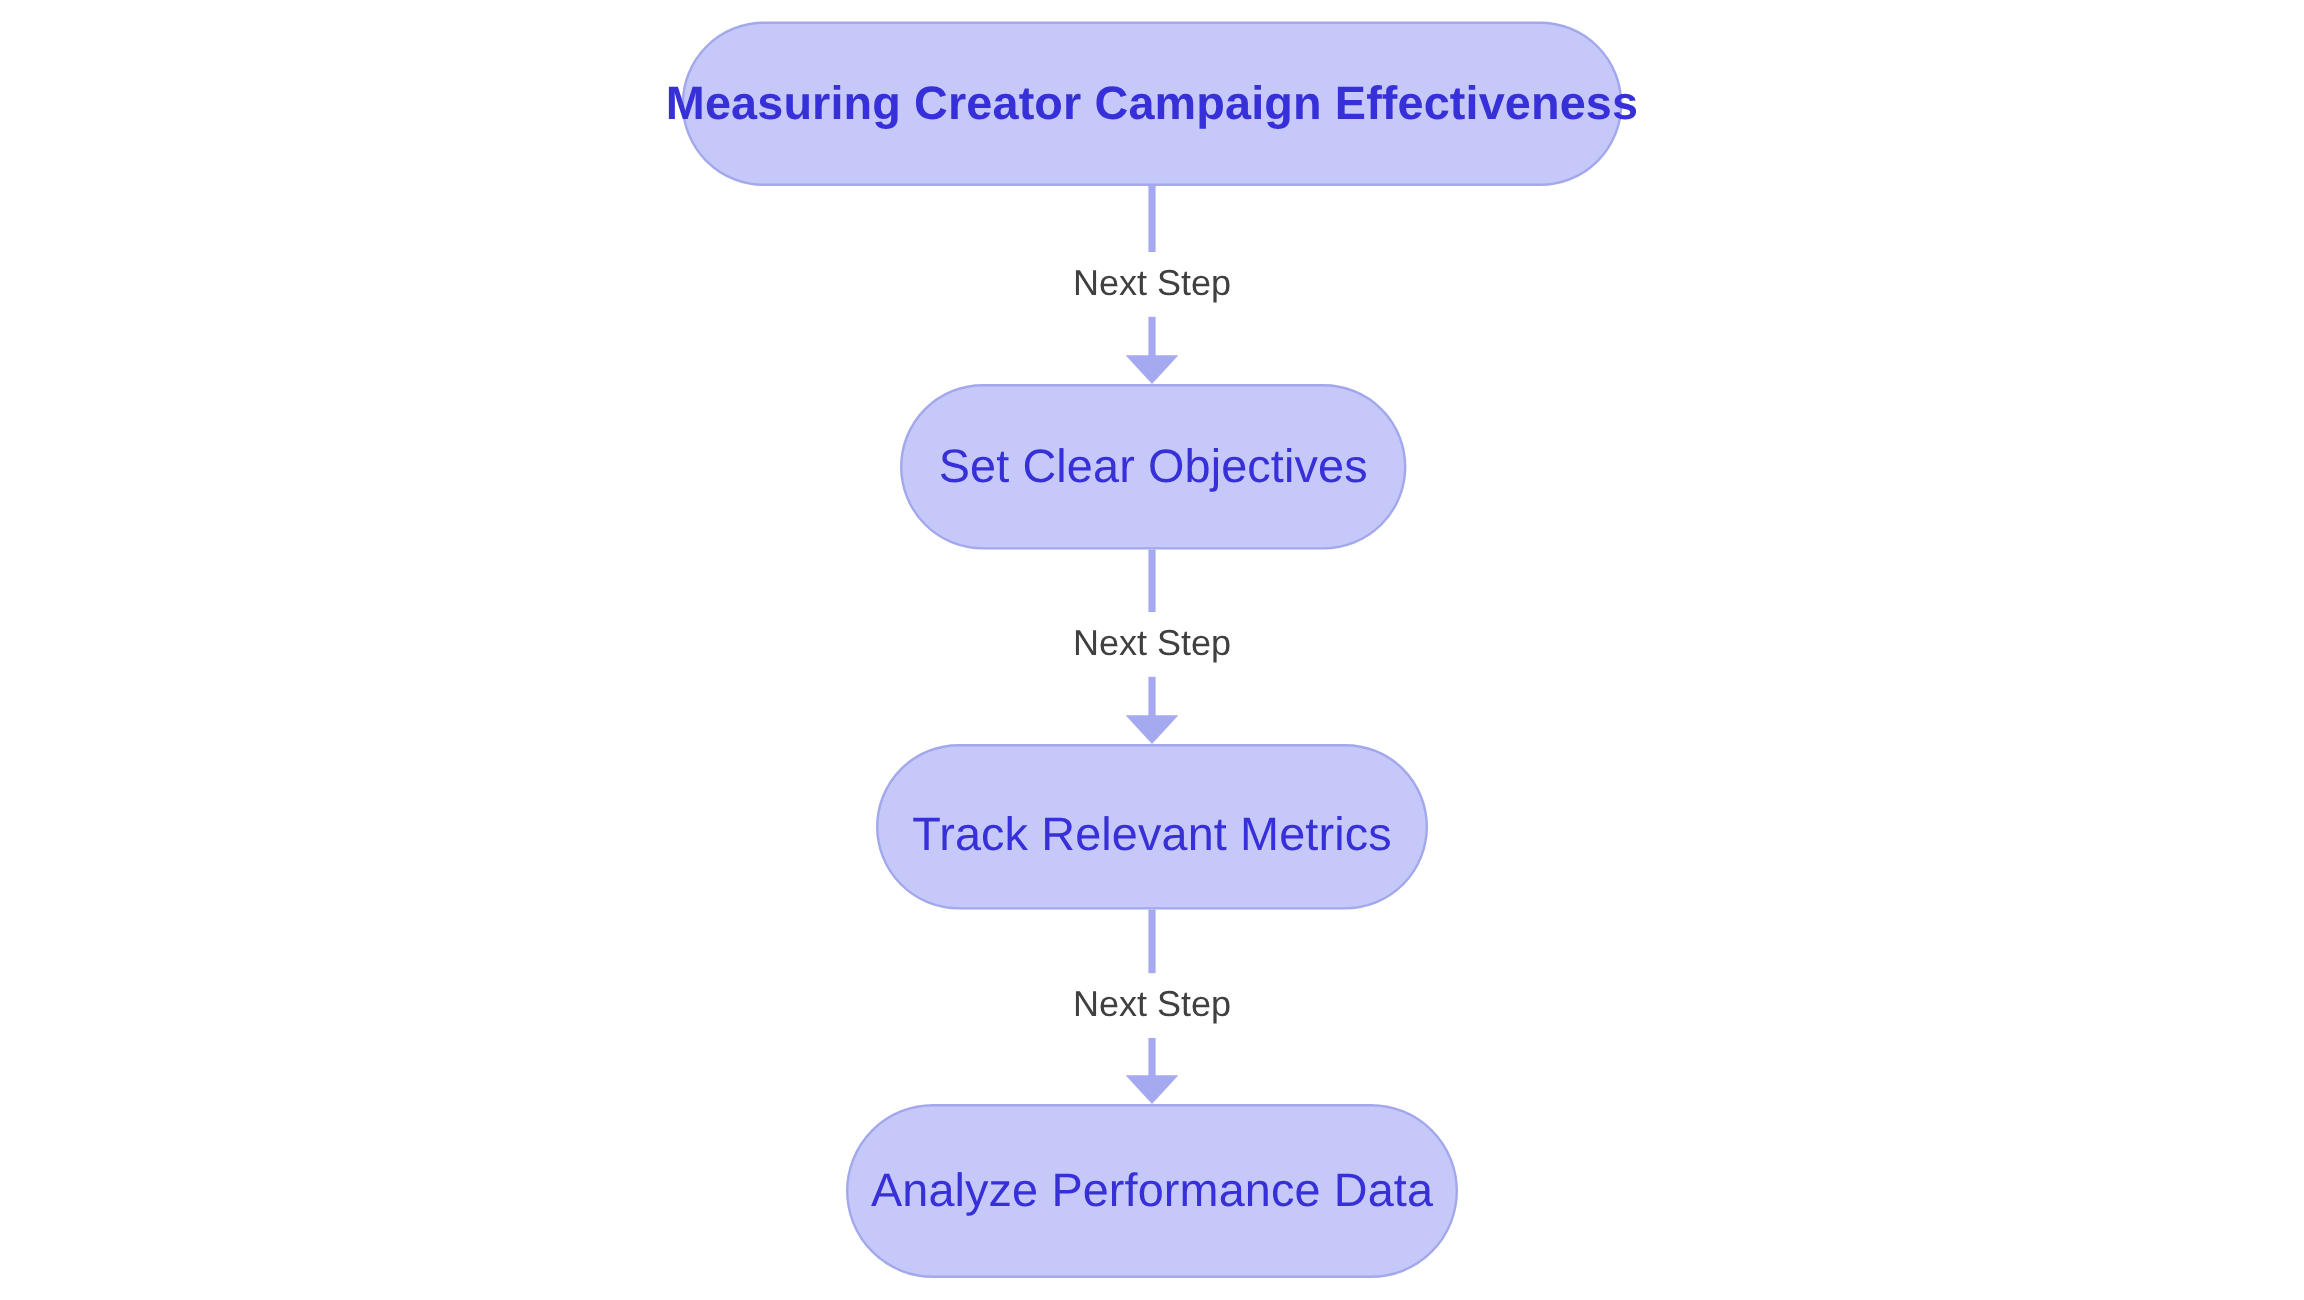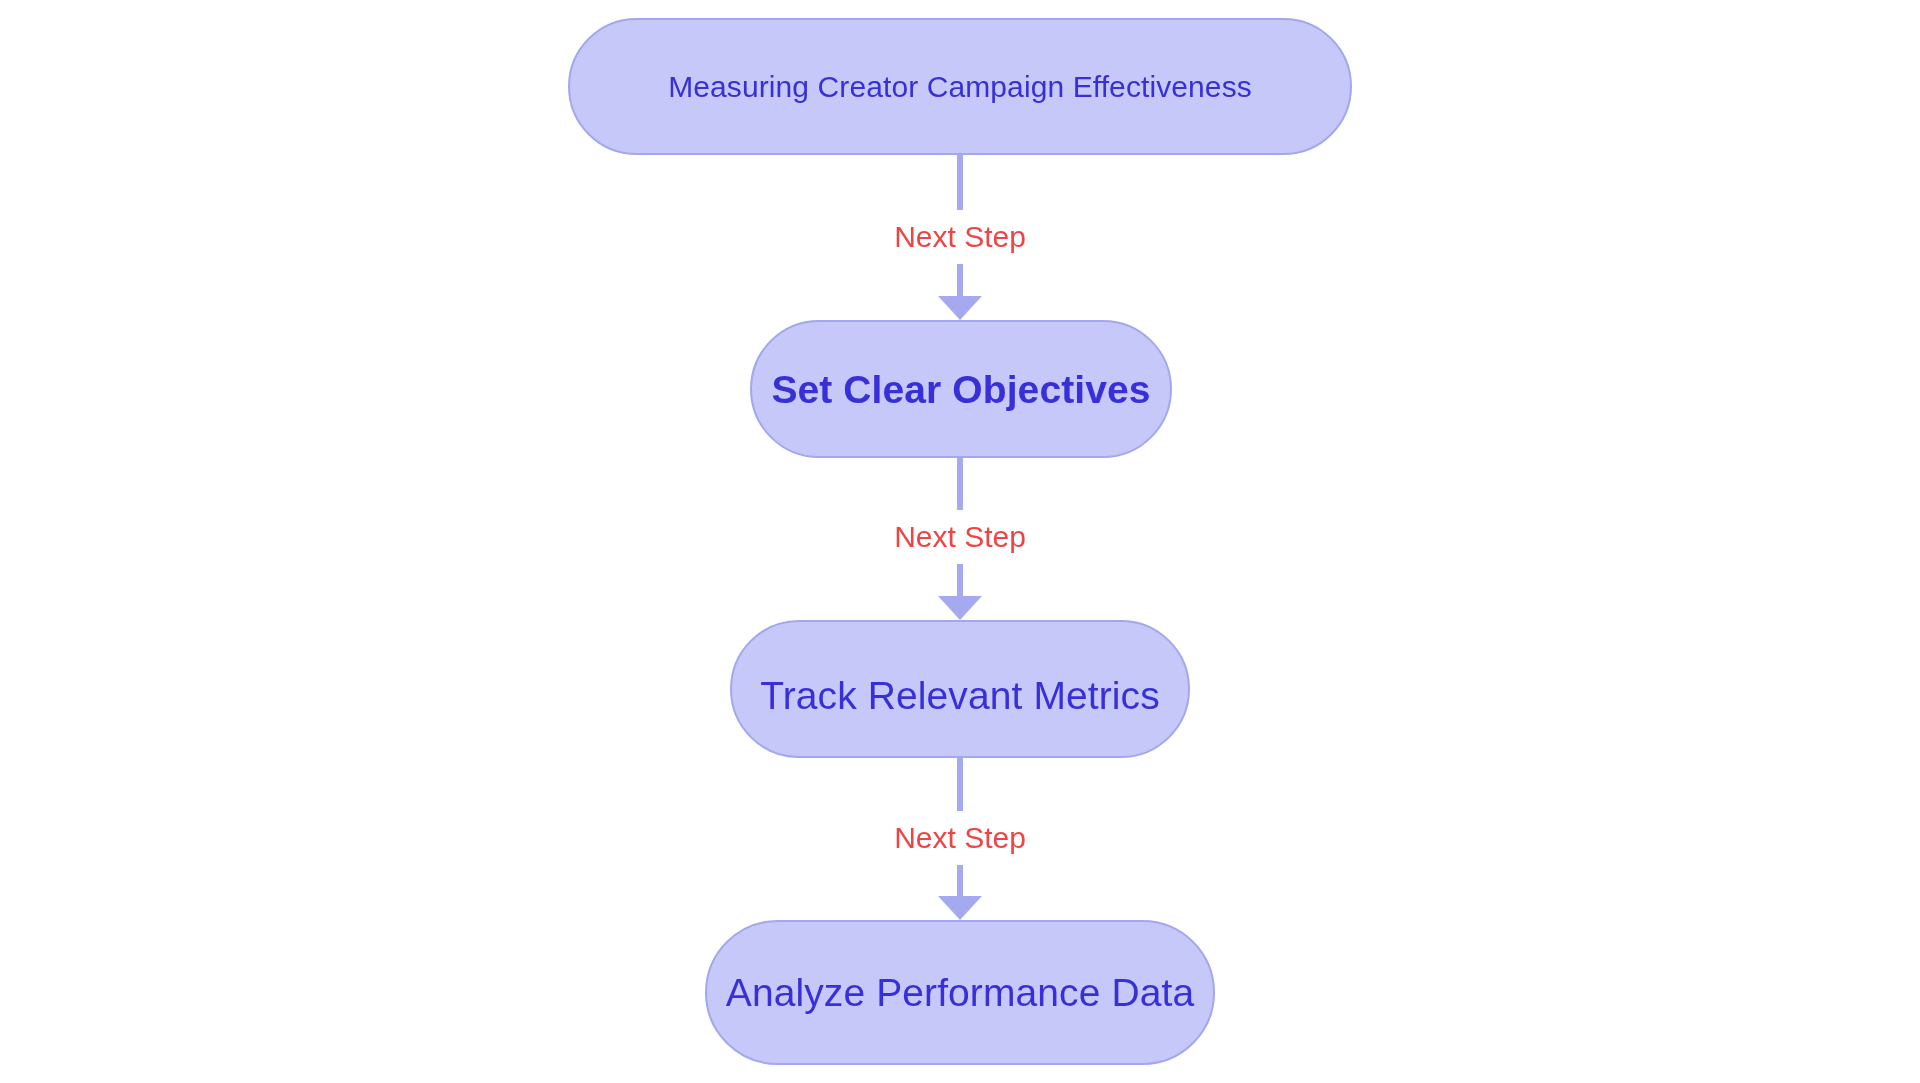--- a/index.html
+++ b/index.html
@@ -37,24 +37,24 @@
     letter-spacing: 0.1px;
   }
   .node-label {
     color: #3730d8;
     font-weight: 400;
     line-height: 1;
     pointer-events: none;
   }
 
   #node-0 { left: 568px;  top: 18px;   width: 784px; height: 137px; }
-  #node-0 .node-label { font-size: 30px; }
+  #node-0 .node-label { font-size: 39px; font-weight: bold; }
 
   #node-1 { left: 750px;  top: 320px;  width: 422px; height: 138px; }
-  #node-1 .node-label { font-size: 39px; font-weight: bold; }
+  #node-1 .node-label { font-size: 39px; }
 
   #node-2 { left: 730px;  top: 620px;  width: 460px; height: 138px; }
   #node-2 .node-label { font-size: 39px; margin-top: 12px; }
 
   #node-3 { left: 705px;  top: 920px;  width: 510px; height: 145px; align-items: center; }
   #node-3 .node-label { font-size: 39px; }
 
   
   .connector-svg {
     position: absolute;
@@ -69,21 +69,21 @@
     stroke-width: 6;
     fill: none;
   }
   .connector-head {
     fill: #a5a9f0;
   }
 
   .edge-label {
     position: absolute;
     transform: translate(-50%, -50%);
-    color: #ef4444;
+    color: #404040;
     font-size: 30px;
     line-height: 1;
     white-space: nowrap;
     background: transparent;
   }
   #edge-label-0 { left: 960px; top: 237px; }
   #edge-label-1 { left: 960px; top: 537px; }
   #edge-label-2 { left: 960px; top: 838px; }
 </style>
 </head>

